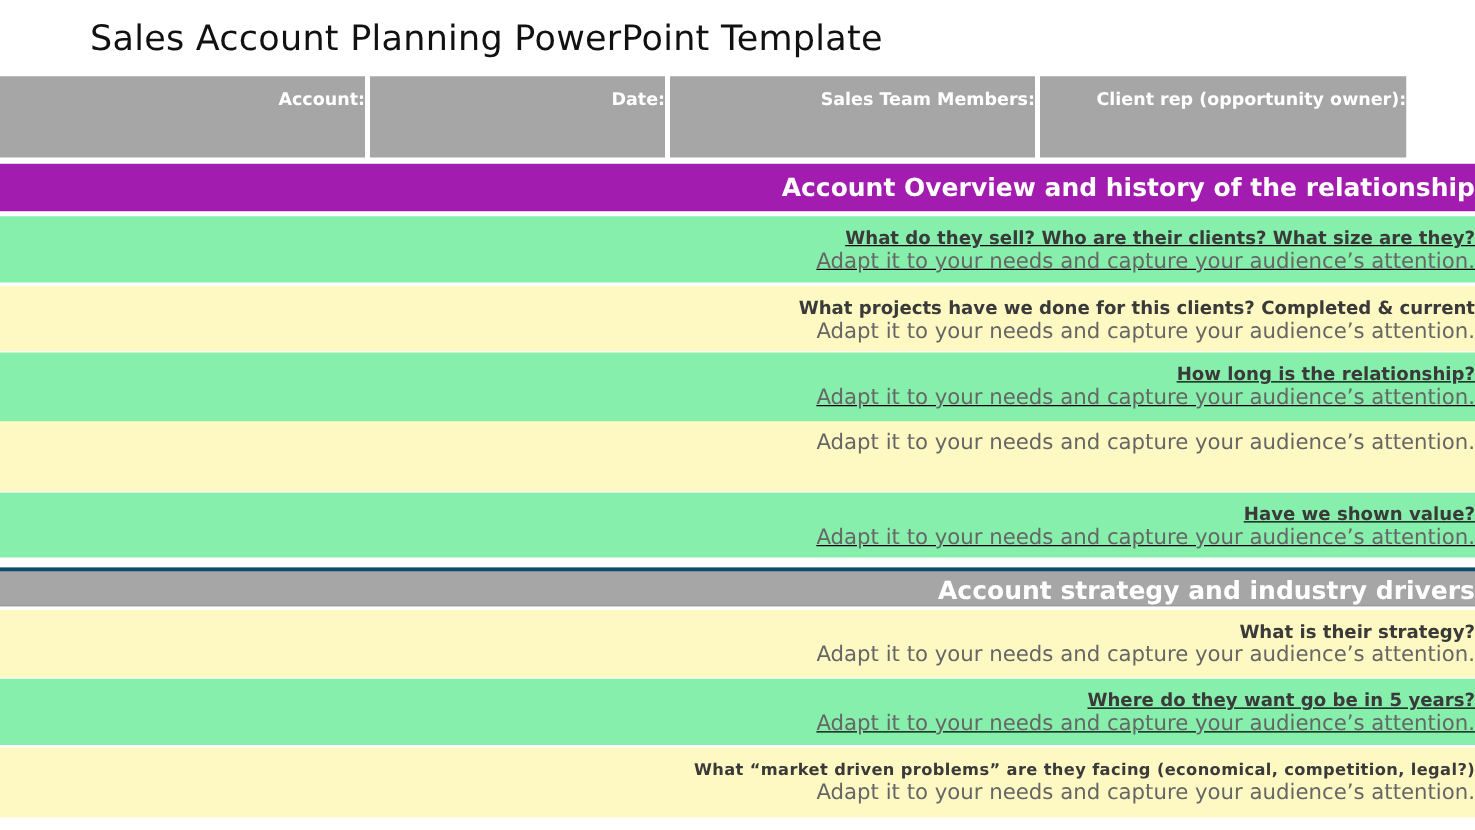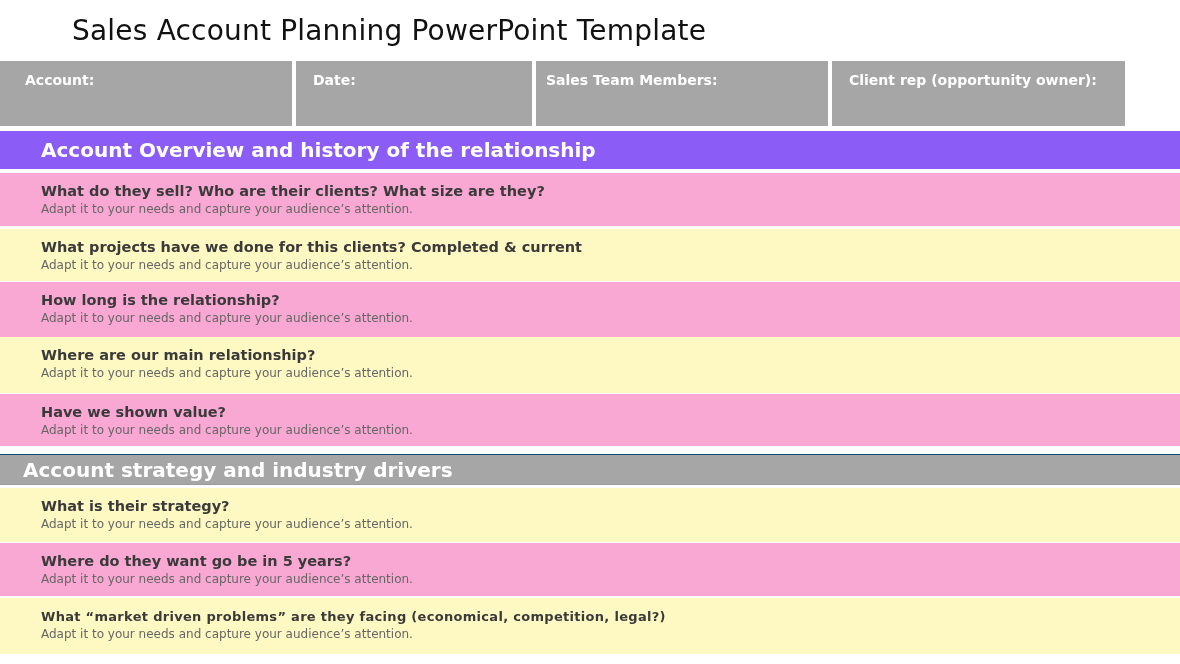--- a/index.html
+++ b/index.html
@@ -1,15 +1,15 @@
 <!DOCTYPE html>
 <html><head>
   <meta charset="utf-8">
   <style>
-    * { box-sizing: border-box; margin: 0; padding: 0; }
+    * { box-sizing: border-box; margin: 0; padding: 0; text-align: right; }
     html, body { width: 1180px; height: 664px; background: #ffffff; overflow: hidden; }
     body { font-family: "DejaVu Sans", "Liberation Sans", sans-serif; position: relative; }
 
     .title {
       position: absolute; left: 72px; top: 14px;
       font-size: 28px; color: #111111; font-weight: normal;
       letter-spacing: 0.2px;
     }
 
     .header-row {
@@ -26,41 +26,41 @@
     .hc-0 { width: 292px; }
     .hc-1 { width: 236px; padding-left: 17px; }
     .hc-2 { width: 293px; padding-left: 17px; }
     .hc-3 { width: 292px; padding-left: 10px; }
 
     .section-bar {
       position: absolute; left: 0; width: 1180px;
       color: #ffffff; font-weight: bold;
     }
     .section-orange {
-      top: 131px; height: 38px; background: #8b5cf6;
+      top: 131px; height: 38px; background: #a21caf;
       font-size: 20px; padding: 7px 0 0 41px;
     }
     .section-gray {
       top: 454px; height: 31px; background: #a6a6a6;
       font-size: 20px; padding: 3px 0 0 23px;
-      border-top: 1px solid #0c4a6e; border-bottom: 1px solid #9a9a9a;
+      border-top: 3px solid #0c4a6e; border-bottom: 1px solid #9a9a9a;
     }
 
     .row {
       position: absolute; left: 0; width: 1180px;
       padding: 9px 0 0 41px;
     }
-    .row.shaded { background: #f9a8d4; }
+    .row.shaded { background: #86efac; text-decoration: underline; }
     .row.plain { background: #fef9c3; }
     .row .q {
       font-size: 14.5px; font-weight: bold; color: #3a3a3a; line-height: 19px;
     }
     .row .q.small { font-size: 13px; letter-spacing: 0.3px; }
     .row .d {
-      font-size: 12px; color: #666666; line-height: 16px;
+      font-size: 17px; color: #666666; line-height: 16px;
     }
   </style>
 </head>
 <body>
 
 <div>
 
   <h1 class="title">Sales Account Planning PowerPoint Template</h1>
 
   <div class="header-row">
@@ -86,21 +86,20 @@
   </div>
   <div class="row plain" style="top:229px;height:52px;">
     <div class="q">What projects have we done for this clients? Completed &amp; current</div>
     <div class="d">Adapt it to your needs and capture your audience’s attention.</div>
   </div>
   <div class="row shaded" style="top:282px;height:64px;">
     <div class="q">How long is the relationship?</div>
     <div class="d">Adapt it to your needs and capture your audience’s attention.</div>
   </div>
   <div class="row plain" style="top:337px;height:56px;">
-    <div class="q">Where are our main relationship?</div>
     <div class="d">Adapt it to your needs and capture your audience’s attention.</div>
   </div>
   <div class="row shaded" style="top:394px;height:52px;">
     <div class="q">Have we shown value?</div>
     <div class="d">Adapt it to your needs and capture your audience’s attention.</div>
   </div>
 
   <div class="section-bar section-gray">Account strategy and industry drivers</div>
 
   <div class="row plain" style="top:488px;height:54px;">

